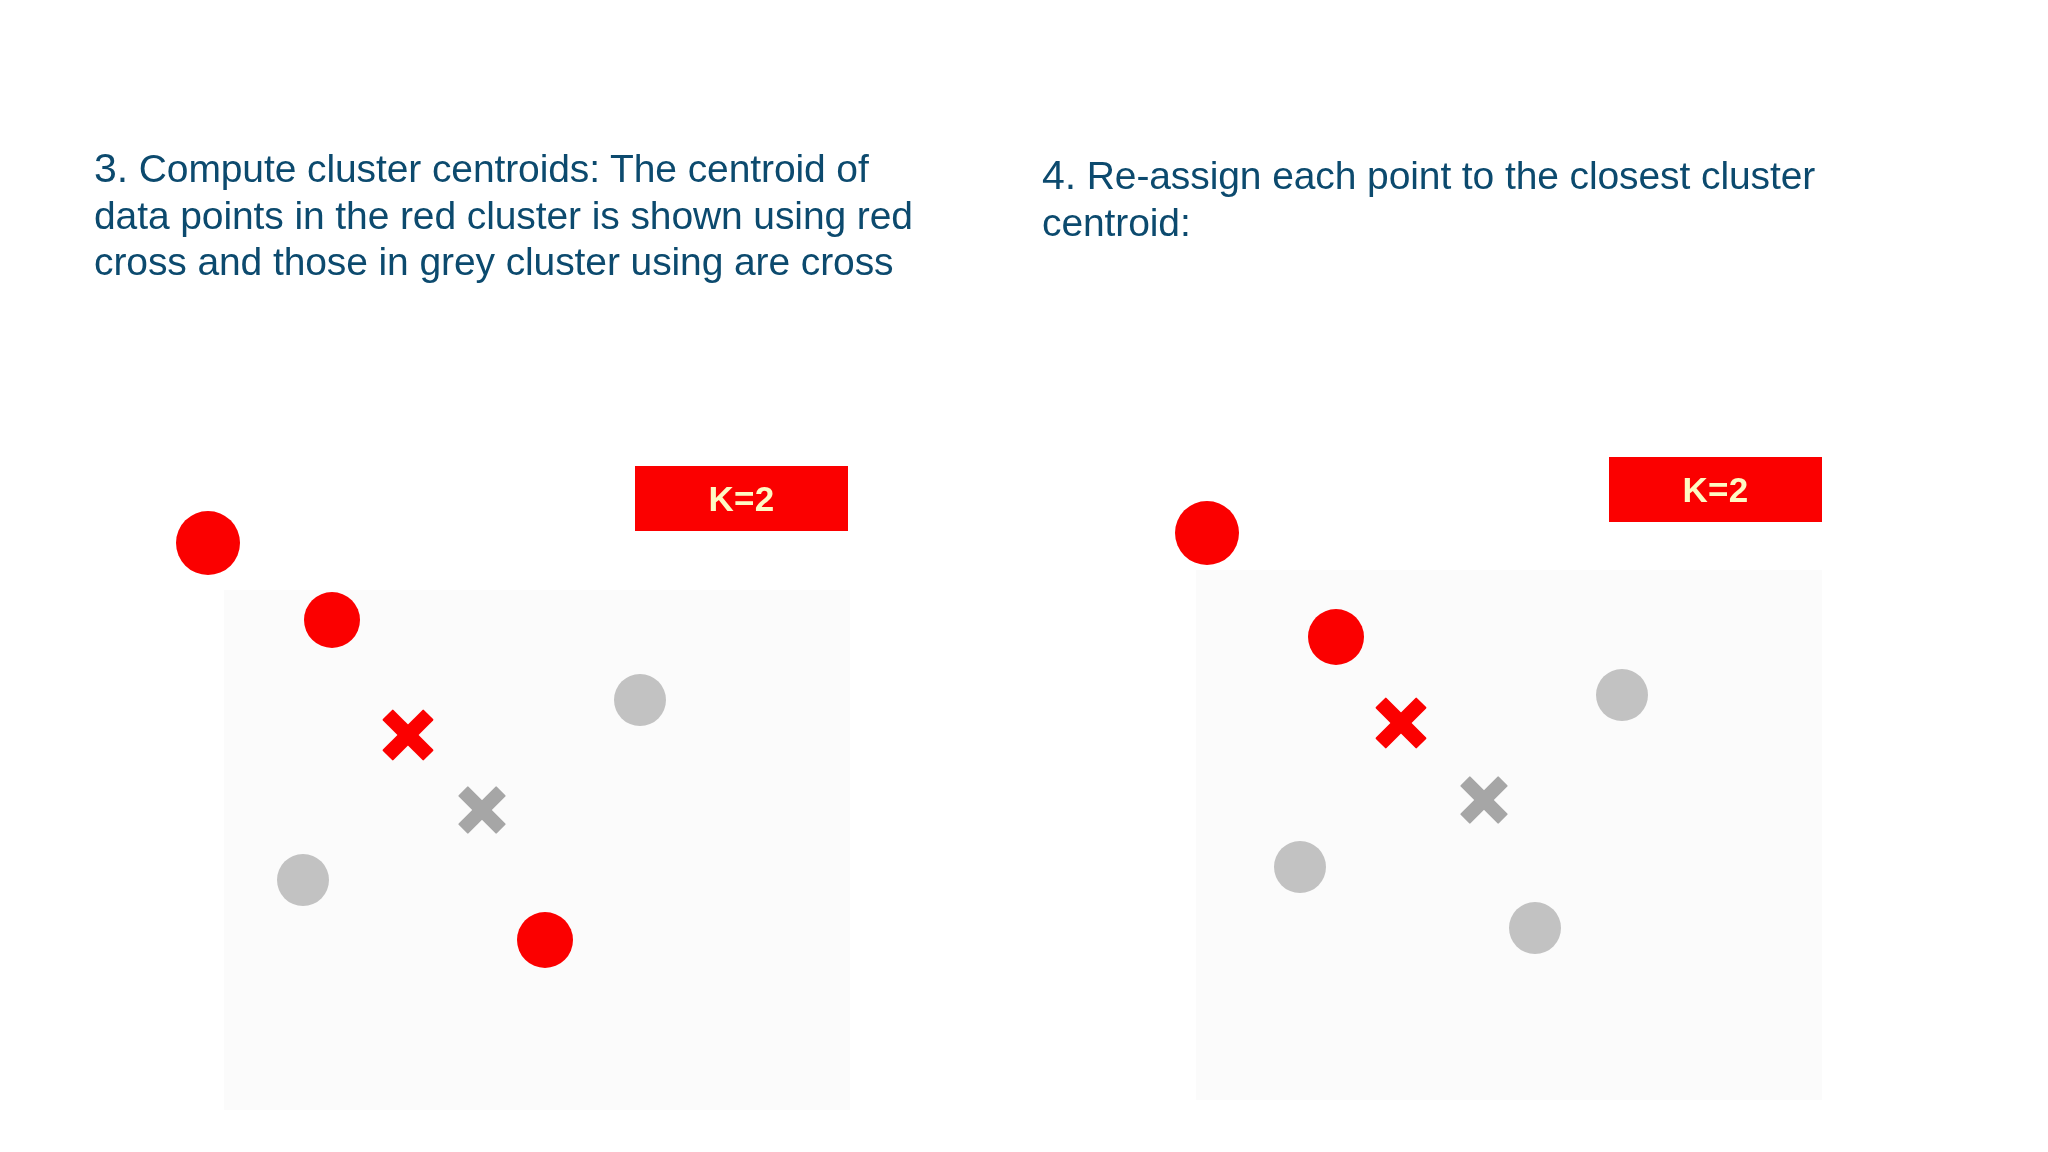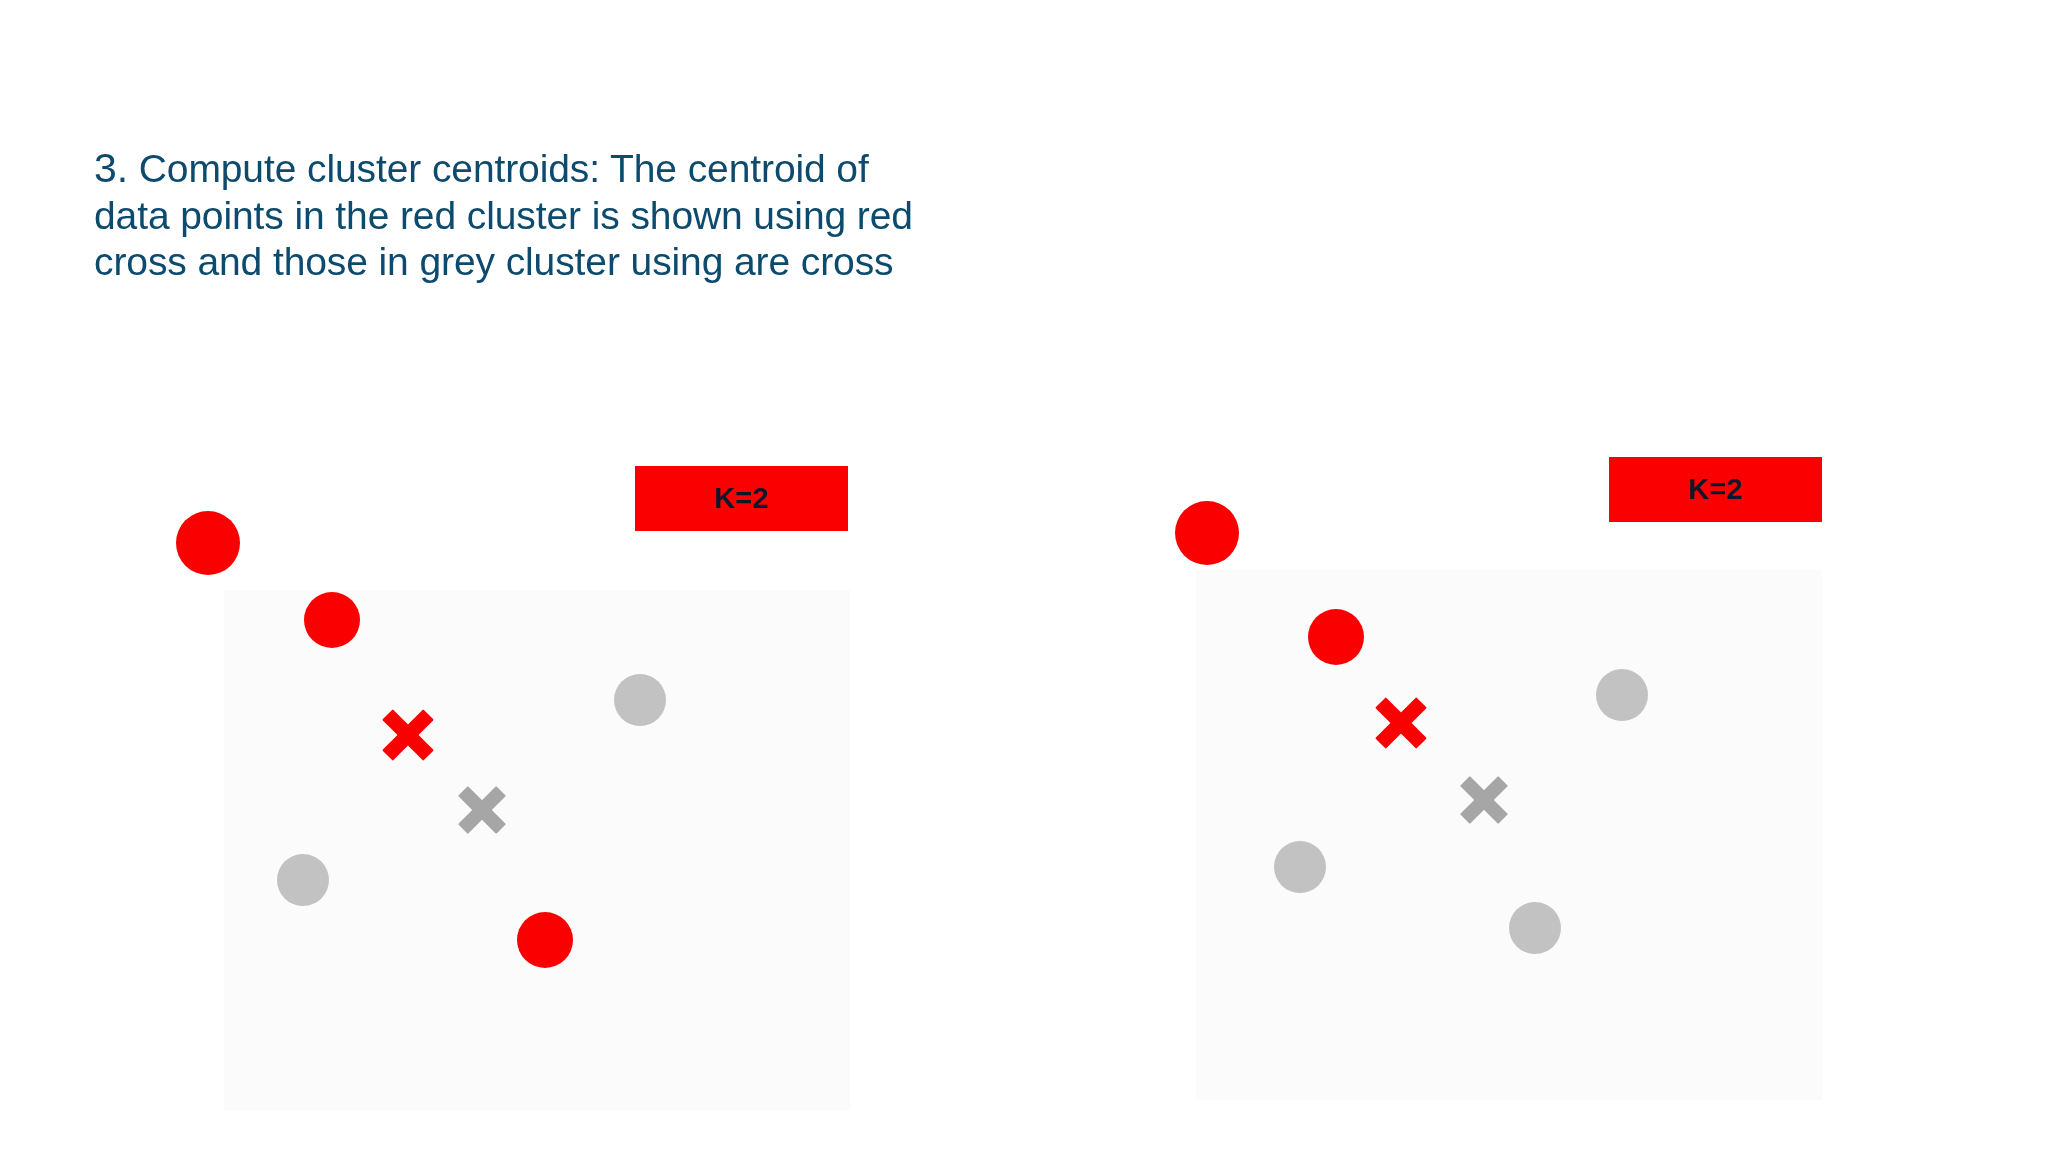--- a/index.html
+++ b/index.html
@@ -58,38 +58,39 @@
   }
   .cross .bar.a{transform:translate(-50%,-50%) rotate(45deg);}
   .cross .bar.b{transform:translate(-50%,-50%) rotate(-45deg);}
   .cross.red .bar{background:#fb0000;}
   .cross.grey .bar{background:#a6a6a6;}
 
   
   .badge{
     position:absolute;
     background:#fb0000;
-    color:#0f172a;
+    color:#fef9c3;
     font-weight:bold;
-    font-size:29px;
+    font-size:35px;
     display:flex;
     align-items:center;
     justify-content:center;
     letter-spacing:0.2px;
   }
   #badge-left{left:635px;top:466px;width:213px;height:65px;}
   #badge-right{left:1609px;top:457px;width:213px;height:65px;}
 </style>
 </head>
 <body>
 
 <div class="slide">
 
   <div class="heading" id="heading-left"><span class="num">3.</span><span> Compute cluster centroids: The centroid of data points in the red cluster is shown using red cross and those in grey cluster using are cross</span></div>
 
+  <div class="heading" id="heading-right"><span class="num">4.</span><span> Re-assign each point to the closest cluster centroid:</span></div>
 
   <div class="panel" id="panel-left">
     <div class="tint" id="tint-left"></div>
 
     <div class="dot red" style="left:26px;top:81px;width:64px;height:64px;"></div>
     <div class="dot red" style="left:154px;top:162px;width:56px;height:56px;"></div>
     <div class="dot red" style="left:367px;top:482px;width:56px;height:56px;"></div>
 
     <div class="dot grey" style="left:464px;top:244px;width:52px;height:52px;"></div>
     <div class="dot grey" style="left:127px;top:424px;width:52px;height:52px;"></div>

